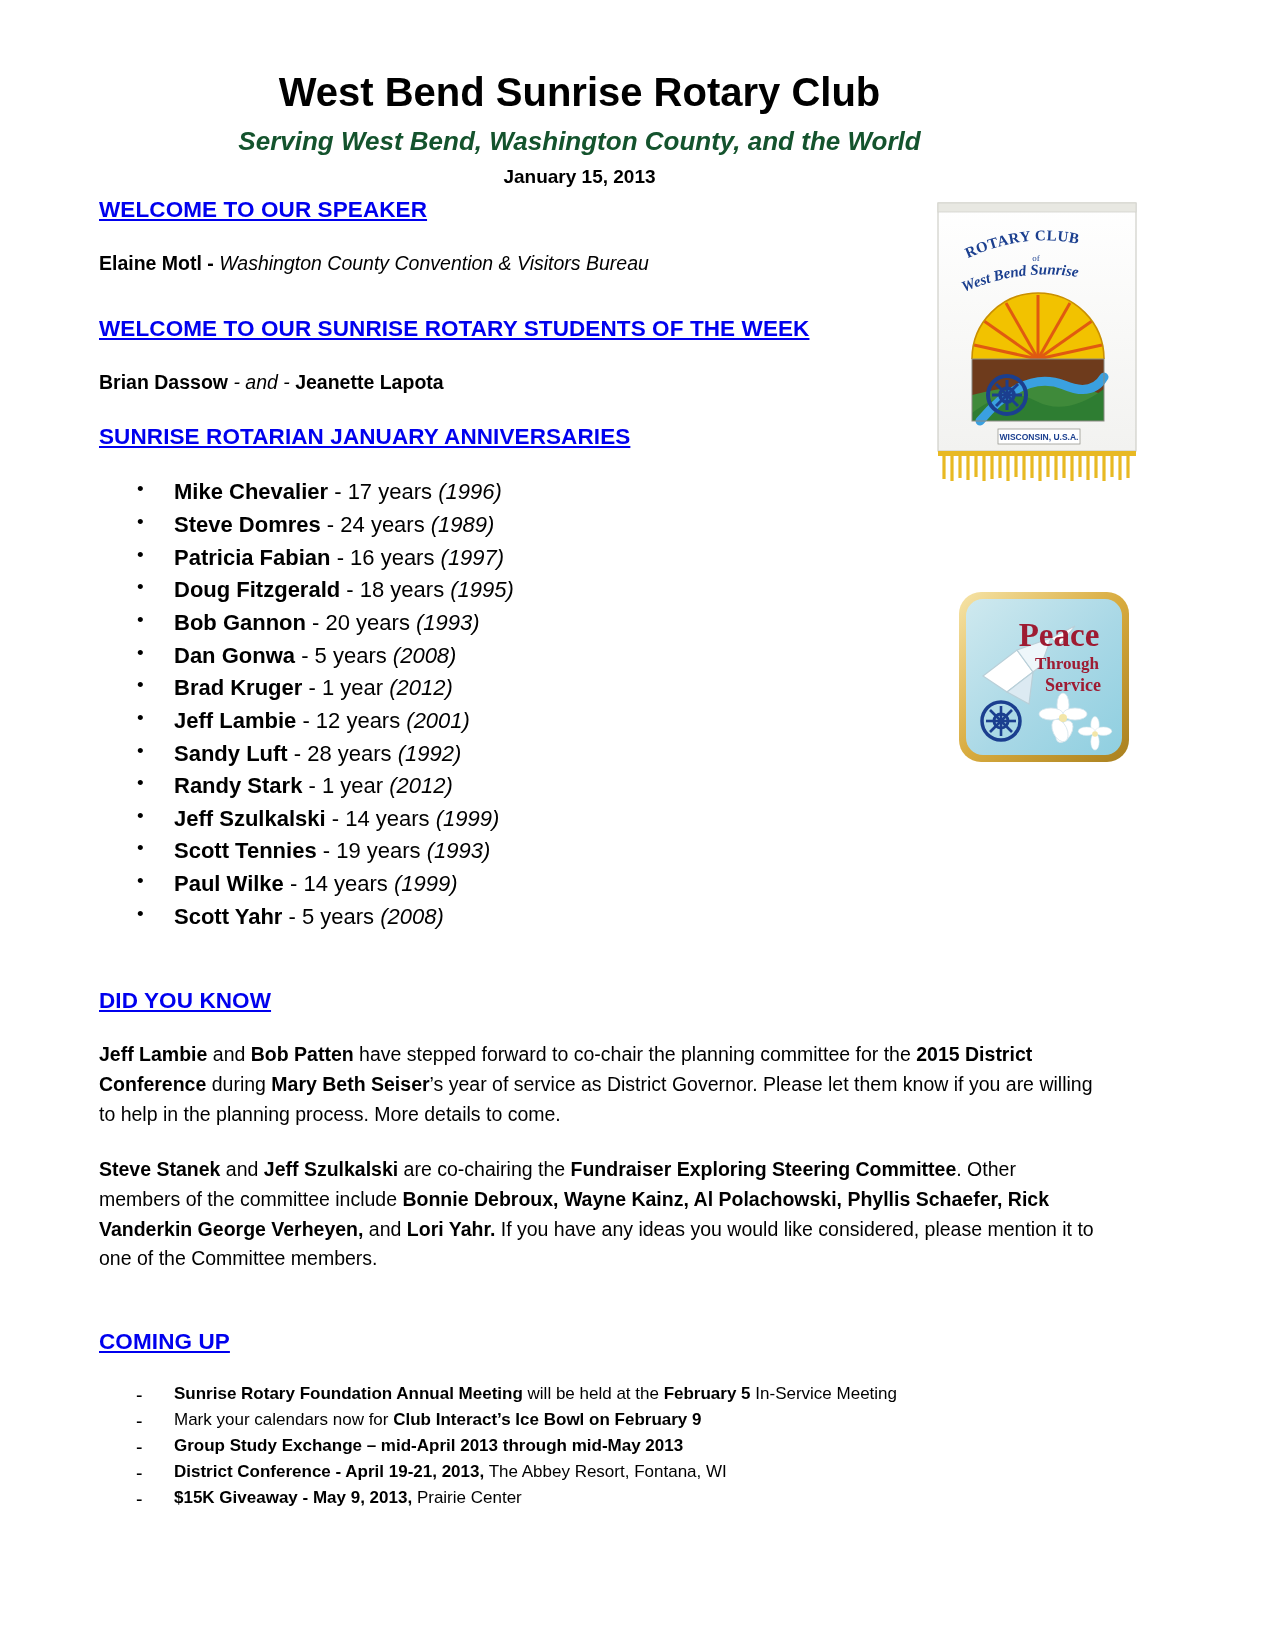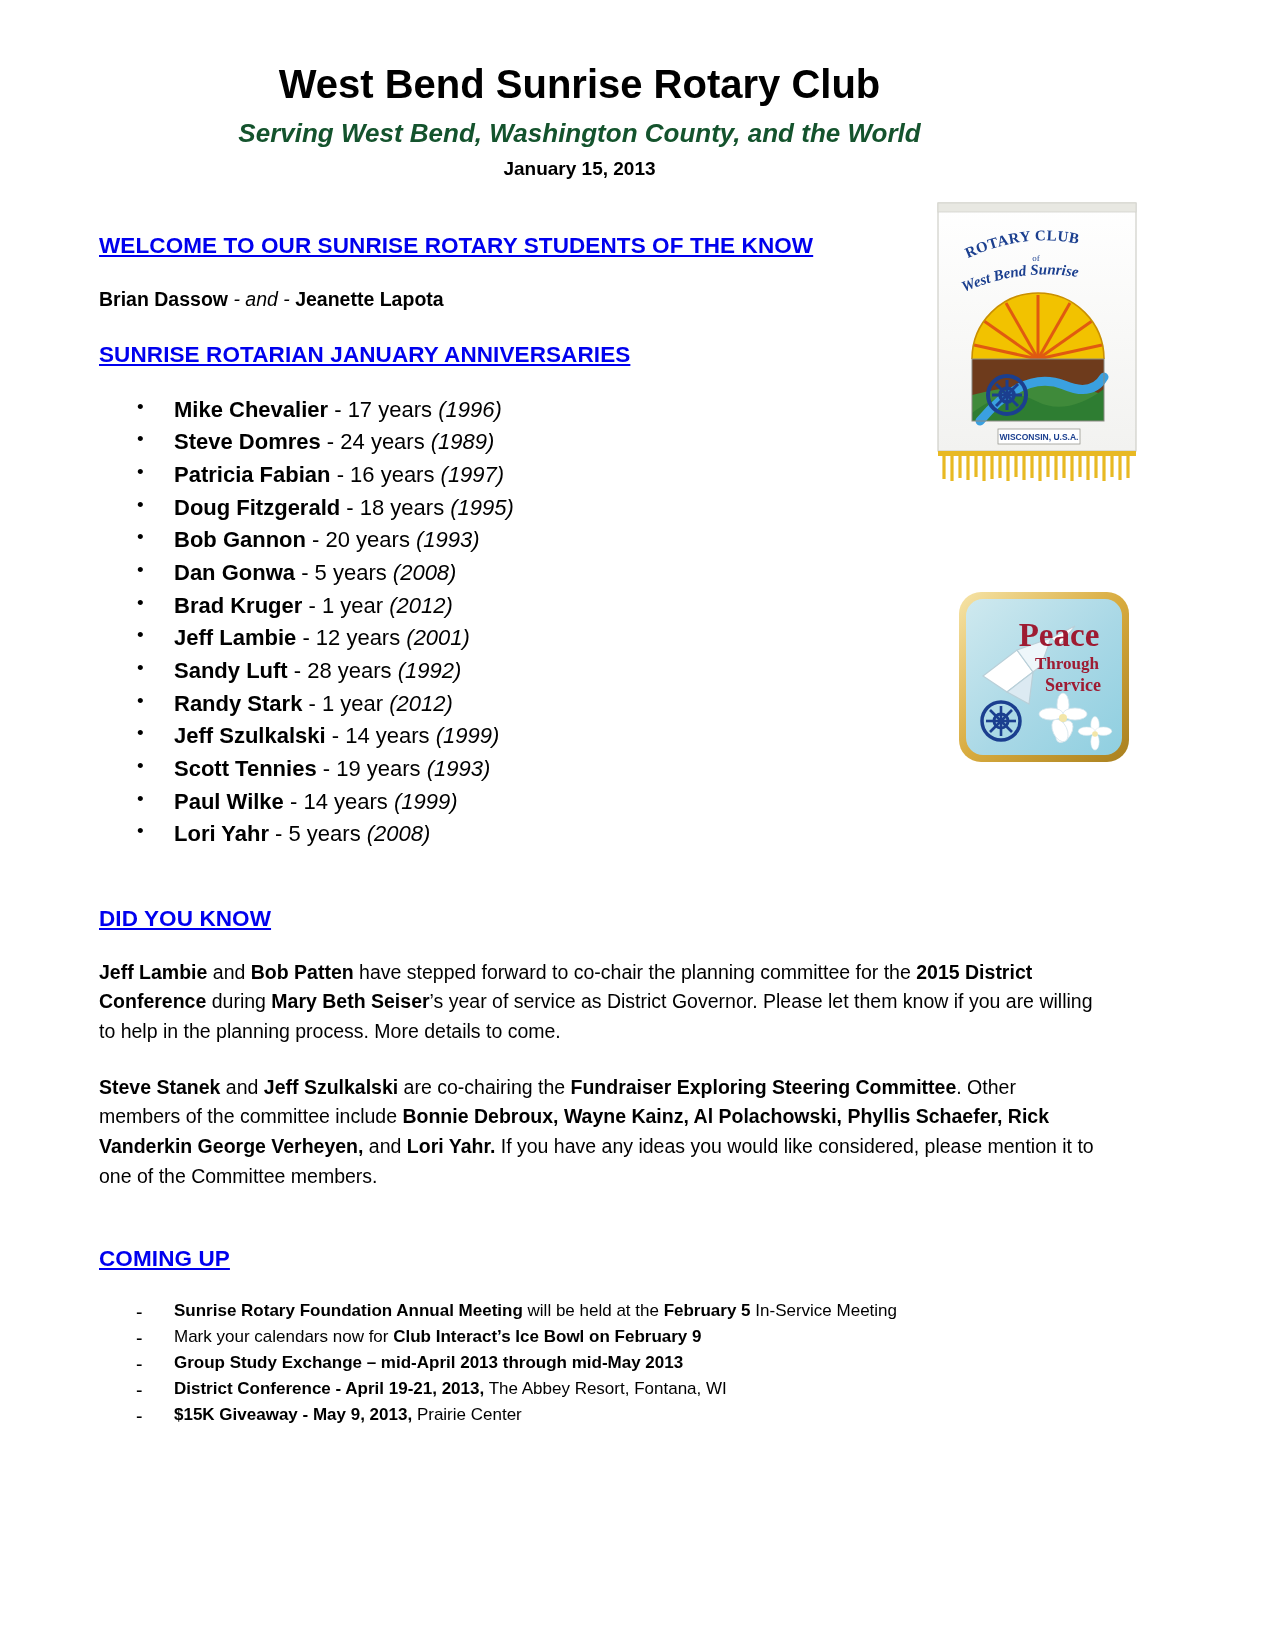--- a/index.html
+++ b/index.html
@@ -13,21 +13,21 @@
     font-family: "Liberation Sans", sans-serif;
     color: #000000;
     position: relative;
     overflow: hidden;
   }
   .page {
     position: relative;
     width: 1159px;
     height: 1650px;
     box-sizing: border-box;
-    padding: 0;
+    padding: 8px;
   }
 
   
   .doc-header {
     text-align: center;
     padding-top: 62px;
   }
   .doc-title {
     font-size: 40px;
     font-weight: bold;
@@ -147,25 +147,30 @@
 <div class="page">
 
   <div class="doc-header">
     <div class="doc-title">West Bend Sunrise Rotary Club</div>
     <div class="doc-subtitle">Serving West Bend, Washington County, and the World</div>
     <div class="doc-date">January 15, 2013</div>
   </div>
 
   <div class="content">
 
+    <div class="sec-block">
+      <div><span class="section-heading">WELCOME TO OUR SPEAKER</span></div>
+      <div class="spacer-md"></div>
+      <div class="para"><b>Elaine Motl - </b><i>Washington County Convention &amp; Visitors Bureau</i></div>
+    </div>
 
     <div class="spacer-lg"></div>
 
     <div class="sec-block">
-      <div><span class="section-heading">WELCOME TO OUR SUNRISE ROTARY STUDENTS OF THE KNOW</span></div>
+      <div><span class="section-heading">WELCOME TO OUR SUNRISE ROTARY STUDENTS OF THE WEEK</span></div>
       <div class="spacer-md"></div>
       <div class="para"><b>Brian Dassow</b><i> - and - </i><b>Jeanette Lapota</b></div>
     </div>
 
     <div class="spacer-md"></div>
 
     <div class="sec-block">
       <div><span class="section-heading">SUNRISE  ROTARIAN JANUARY ANNIVERSARIES</span></div>
       <div class="spacer-md"></div>
       <ul class="anniv">
@@ -175,21 +180,21 @@
         <li><span class="nm">Doug Fitzgerald</span><span class="ys"> - 18 years </span><span class="yr">(1995)</span></li>
         <li><span class="nm">Bob Gannon</span><span class="ys"> - 20 years </span><span class="yr">(1993)</span></li>
         <li><span class="nm">Dan Gonwa</span><span class="ys"> - 5 years </span><span class="yr">(2008)</span></li>
         <li><span class="nm">Brad Kruger</span><span class="ys"> - 1 year </span><span class="yr">(2012)</span></li>
         <li><span class="nm">Jeff Lambie</span><span class="ys"> - 12 years </span><span class="yr">(2001)</span></li>
         <li><span class="nm">Sandy Luft</span><span class="ys"> - 28 years </span><span class="yr">(1992)</span></li>
         <li><span class="nm">Randy Stark</span><span class="ys"> - 1 year </span><span class="yr">(2012)</span></li>
         <li><span class="nm">Jeff Szulkalski</span><span class="ys"> - 14 years </span><span class="yr">(1999)</span></li>
         <li><span class="nm">Scott Tennies</span><span class="ys"> - 19 years </span><span class="yr">(1993)</span></li>
         <li><span class="nm">Paul Wilke</span><span class="ys"> - 14 years </span><span class="yr">(1999)</span></li>
-        <li><span class="nm">Lori Yahr</span><span class="ys"> - 5 years </span><span class="yr">(2008)</span></li>
+        <li><span class="nm">Scott Yahr</span><span class="ys"> - 5 years </span><span class="yr">(2008)</span></li>
       </ul>
     </div>
 
     <div class="spacer-lg"></div>
     <div class="spacer-sm"></div>
 
     <div class="sec-block">
       <div><span class="section-heading">DID YOU KNOW</span></div>
       <div class="spacer-md"></div>
       <div class="para"><b>Jeff Lambie</b><span> and </span><b>Bob Patten</b><span> have stepped forward to co-chair the planning committee for the </span><b>2015 District Conference</b><span> during </span><b>Mary Beth Seiser</b><span>’s year of service as District Governor.  Please let them know if you are willing to help in the planning process.  More details to come.</span></div>

